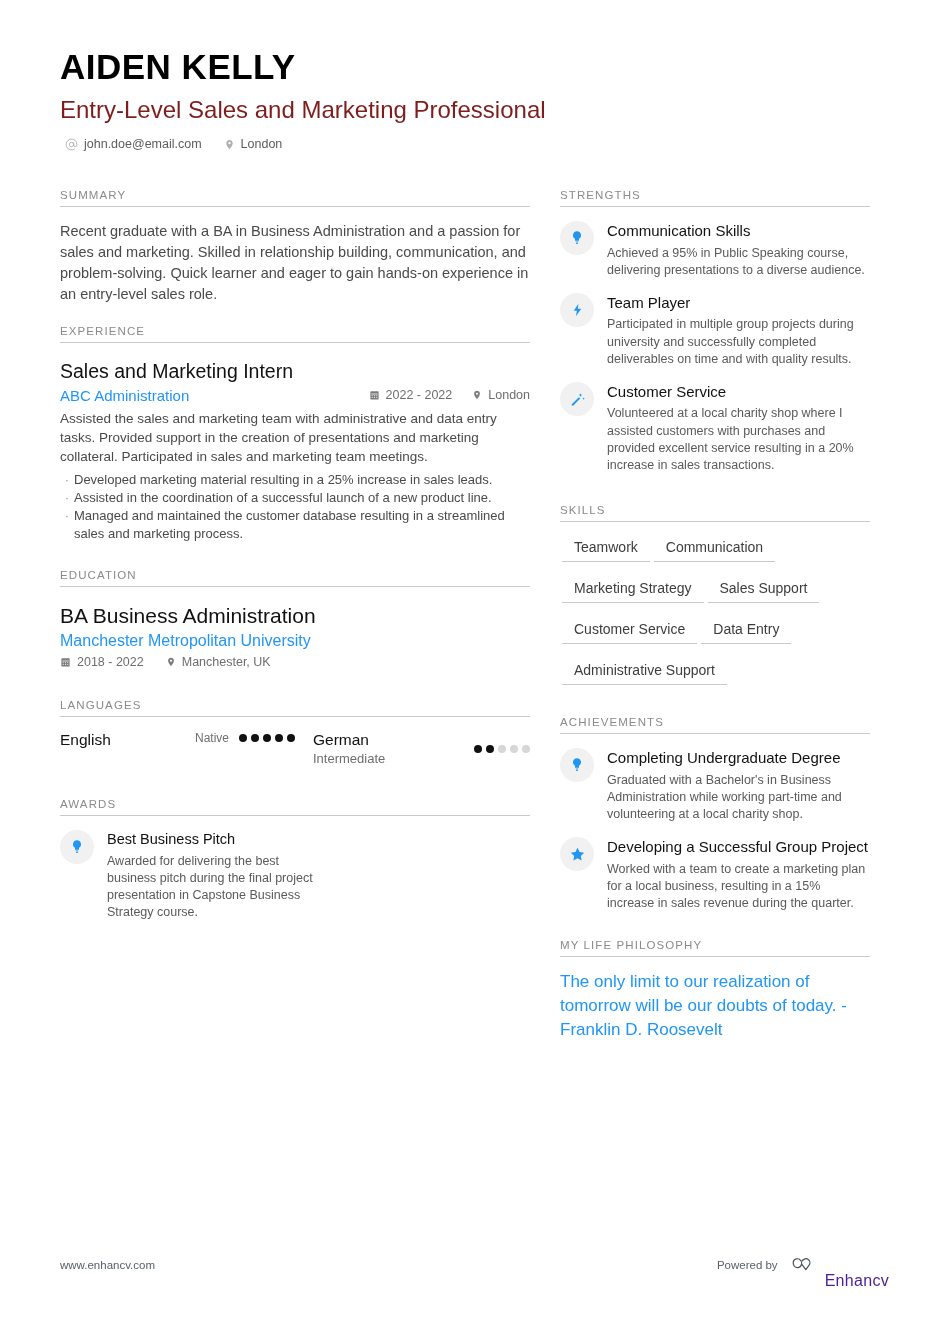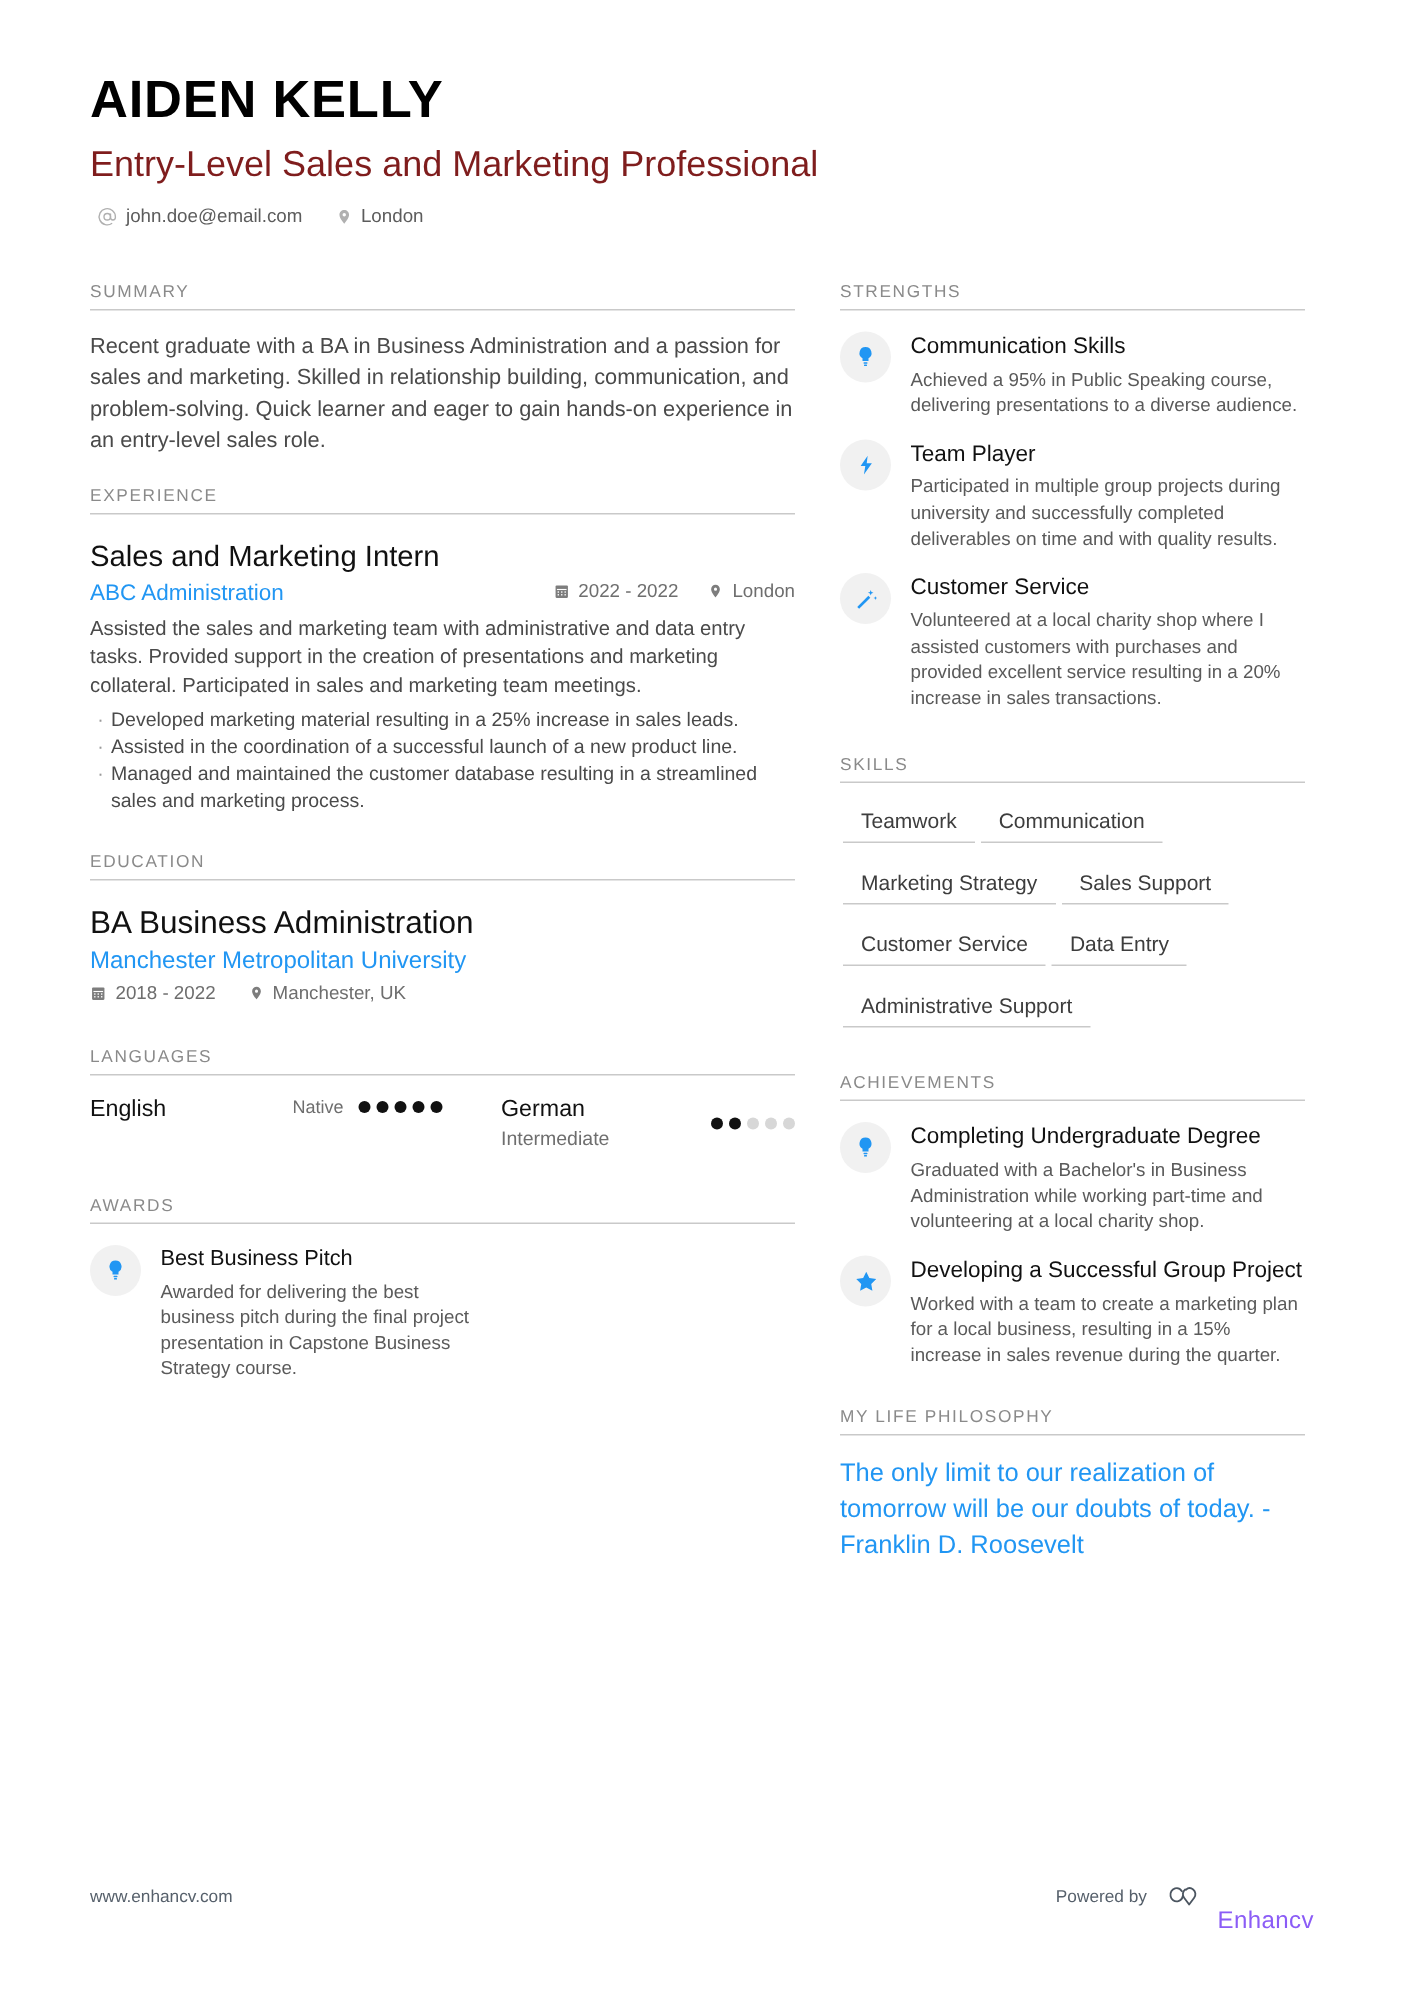--- a/index.html
+++ b/index.html
@@ -63,21 +63,21 @@
 
   
   .langs { display: flex; margin-top: 14px; }
   .lang { width: 50%; display: flex; align-items: flex-start; }
   .lang-name { font-size: 15.5px; color: #111111; line-height: 1.2; }
   .lang-right { margin-left: auto; display: flex; align-items: center; gap: 10px; }
   .lang-level { font-size: 12px; color: #6e6e6e; }
   .dots { display: flex; gap: 4px; align-items: center; }
   .dot5 { width: 8px; height: 8px; border-radius: 50%; background: #d7d7d7; }
   .dot5.on { background: #111111; }
-  .lang-stack { display: flex; flex-direction: column; margin-left: 21px; }
+  .lang-stack { display: flex; flex-direction: column; }
   .lang-sub { font-size: 13px; color: #6e6e6e; margin-top: 1px; }
 
   
   .ibitem { display: flex; gap: 13px; margin-top: 14px; }
   .ibcircle {
     width: 34px; height: 34px; flex: 0 0 34px; border-radius: 50%;
     background: #f1f1f1; display: flex; align-items: center; justify-content: center;
   }
   .ibcircle svg { display: block; }
   .ibbody { flex: 1; padding-top: 1px; }
@@ -95,28 +95,28 @@
     border-bottom: 1px solid #c9c9c9; margin: 0 2px 13px 2px;
   }
 
   
   .philo {
     font-size: 17px; line-height: 1.42; color: #2196f3; margin-top: 13px;
   }
 
   
   .footer {
-    position: absolute; left: 60px; right: 64px; bottom: 40px;
+    position: absolute; left: 60px; right: 51px; bottom: 40px;
     display: flex; align-items: center;
   }
   .footer-url { font-size: 11.5px; color: #56606b; }
   .footer-right { margin-left: auto; display: flex; align-items: center; gap: 13px; }
   .powered { font-size: 11.5px; color: #56606b; }
   .brand { display: flex; align-items: center; gap: 8px; }
-  .brand-name { font-size: 16px; color: #8b5cf6; letter-spacing: 0.3px; margin-top: 32px; }
+  .brand-name { font-size: 16px; color: #4c1d95; letter-spacing: 0.3px; margin-top: 32px; }
 </style>
 </head>
 <body>
 
 <div class="page">
 
   <div class="header">
     <div class="name">AIDEN KELLY</div>
     <div class="jobtitle">Entry-Level Sales and Marketing Professional</div>
     <div class="contacts">

